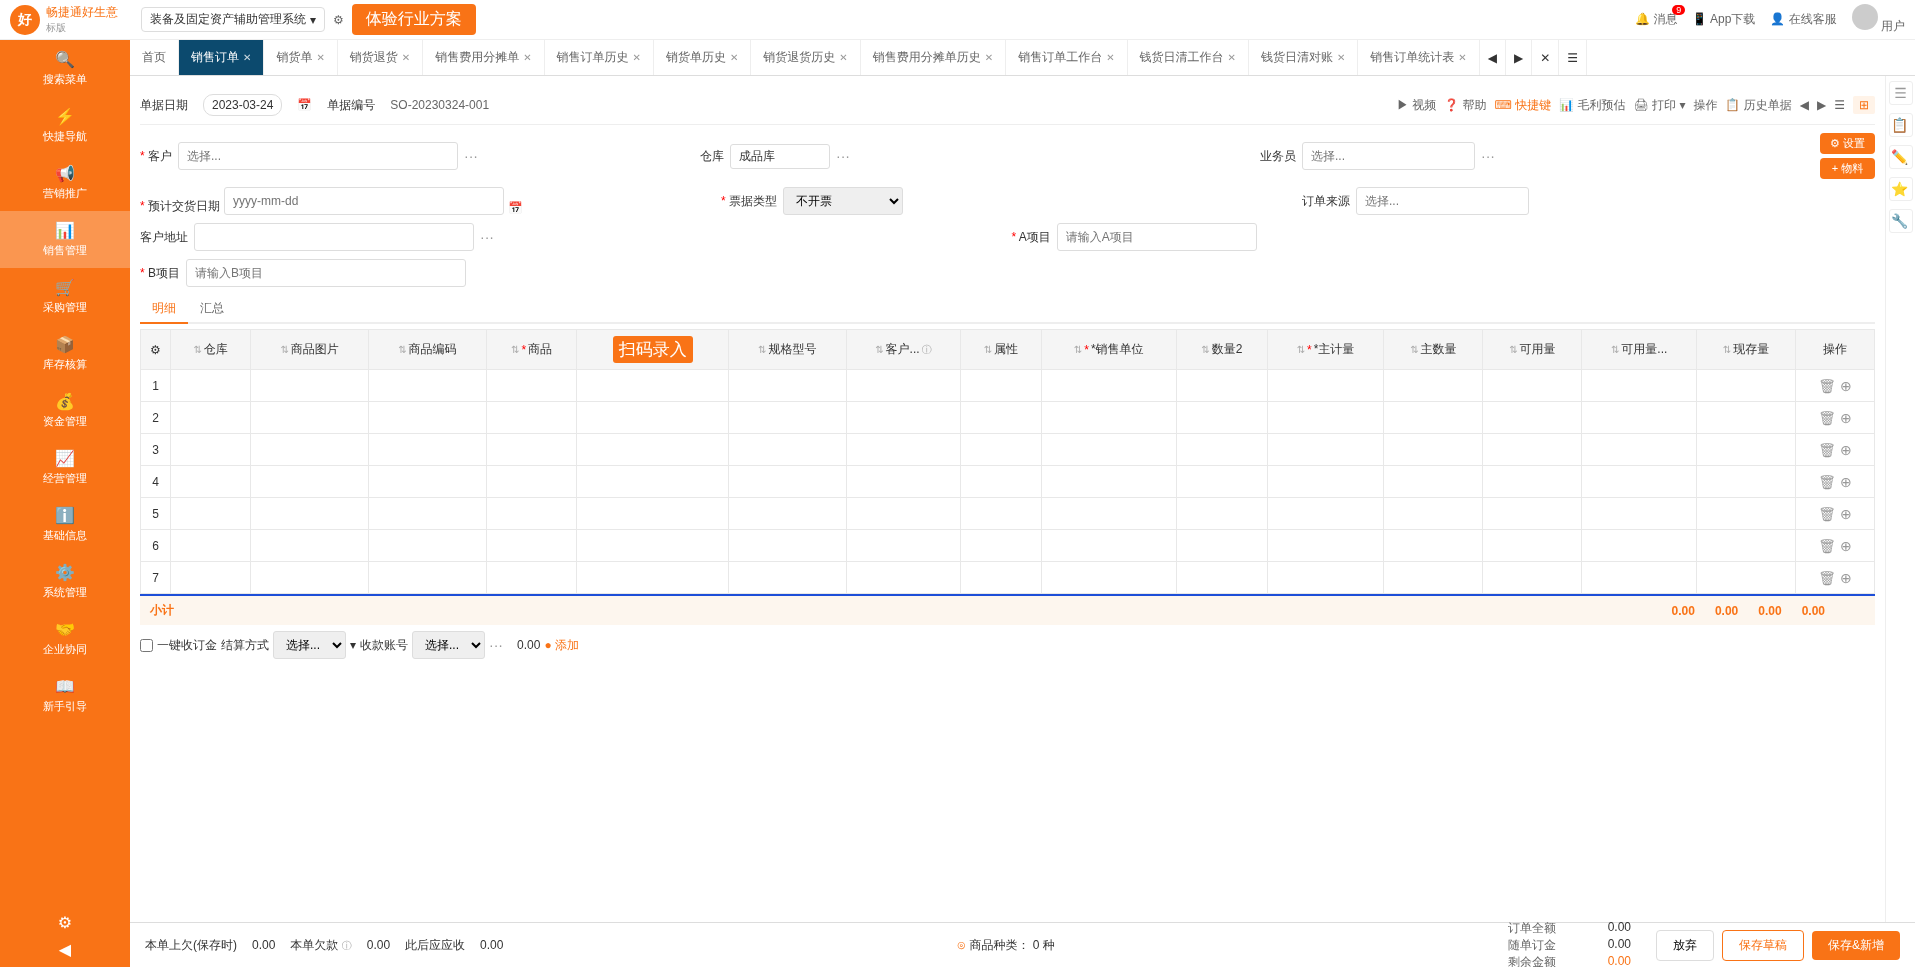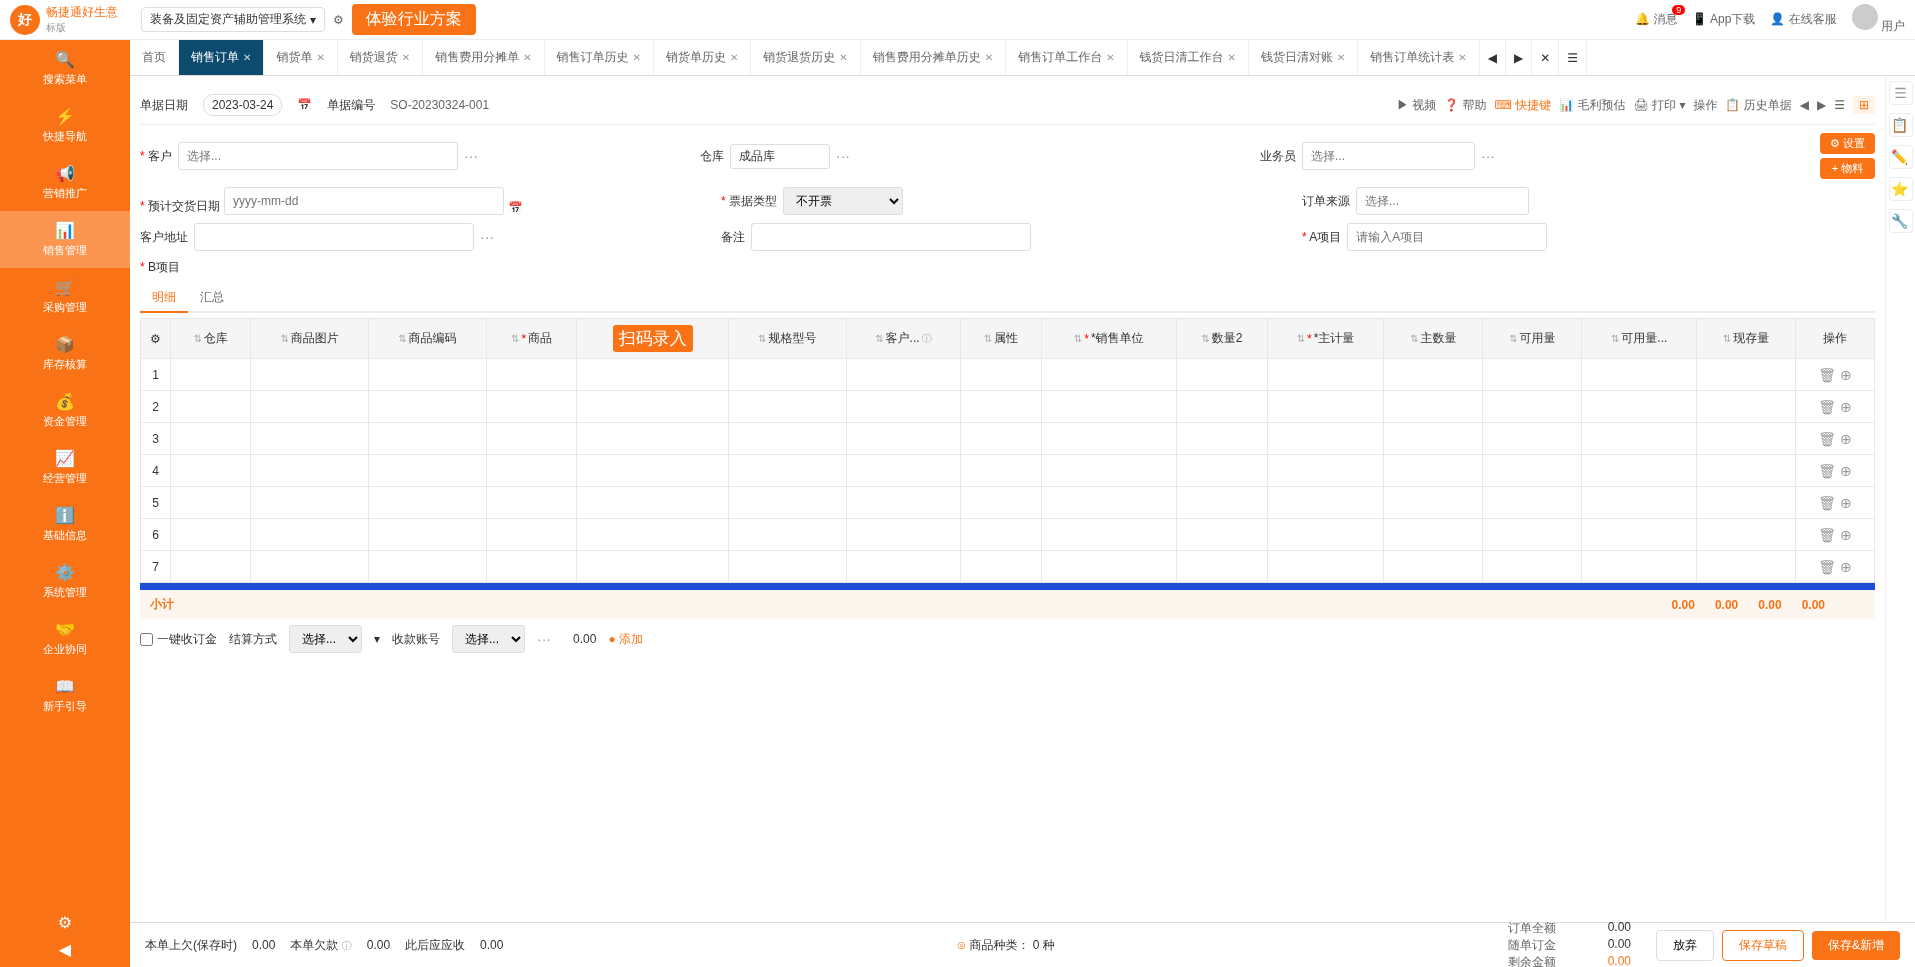--- a/index.html
+++ b/index.html
@@ -51,21 +51,21 @@
     .table-tab { padding: 5px 12px; cursor: pointer; font-size: 12px; color: #666; border-bottom: 2px solid transparent; margin-bottom: -2px; }
     .table-tab.active { color: #f97316; border-bottom-color: #f97316; }
     .data-table { width: 100%; border-collapse: collapse; font-size: 12px; }
     .data-table th { background: #f5f5f5; border: 1px solid #e8e8e8; padding: 6px 8px; text-align: center; font-weight: normal; white-space: nowrap; position: relative; }
     .data-table td { border: 1px solid #e8e8e8; padding: 4px 8px; text-align: center; height: 32px; }
     .data-table .settings-col { width: 30px; }
     .scan-btn { background: #f97316; color: #fff; border: none; border-radius: 3px; padding: 2px 6px; font-size: 17px; cursor: pointer; }
     .sort-icon { color: #aaa; font-size: 10px; }
 
     
-    .table-footer { background: #fdf6ee; padding: 6px 10px; display: flex; align-items: center; font-size: 12px; color: #f97316; font-weight: bold; border-top: 7px solid #1d4ed8; }
+    .table-footer { background: #fdf6ee; padding: 6px 10px; display: flex; align-items: center; font-size: 12px; color: #f97316; font-weight: bold; border-top: 2px solid #1d4ed8; }
     .footer-vals { display: flex; gap: 0; margin-left: auto; }
 
     
     .bottom-bar { height: 45px; background: #fff; border-top: 1px solid #ddd; display: flex; align-items: center; padding: 0 15px; gap: 15px; font-size: 12px; flex-shrink: 0; }
 
     
     .btn-default { border: 1px solid #ddd; background: #fff; border-radius: 4px; padding: 6px 16px; cursor: pointer; font-size: 12px; }
     .btn-draft { border: 1px solid #f97316; background: #fff; color: #f97316; border-radius: 4px; padding: 6px 16px; cursor: pointer; font-size: 12px; }
     .btn-save { background: #f97316; color: #fff; border: none; border-radius: 4px; padding: 6px 16px; cursor: pointer; font-size: 12px; }
 
@@ -81,21 +81,21 @@
 
     
     .scroll-area { overflow-x: auto; }
     .scroll-area::-webkit-scrollbar { height: 6px; }
     .scroll-area::-webkit-scrollbar-track { background: #f0f0f0; }
     .scroll-area::-webkit-scrollbar-thumb { background: #ccc; border-radius: 3px; }
 
     .action-icons { display: flex; gap: 4px; justify-content: center; }
     .icon-btn { cursor: pointer; color: #999; font-size: 14px; }
 
-    .payment-row { display: flex; align-items: center; gap: 12px; padding: 6px 0; }
+    .payment-row { display: flex; align-items: center; gap: 4px; padding: 6px 0; }
     .checkbox-label { display: flex; align-items: center; gap: 4px; cursor: pointer; }
 
     .orange-text { color: #f97316; }
     .add-link { color: #f97316; cursor: pointer; }
 
     .header-sort { display: flex; align-items: center; justify-content: center; gap: 2px; }
   </style>
 </head>
 <body>
 
@@ -347,32 +347,29 @@
             </div>
           </div>
 
           <div class="form-row">
             <div style="flex:1; display:flex; align-items:center; gap:6px;">
               <span class="form-label">客户地址</span>
               <input class="form-input form-input-wide" type="text" style="">
               <span class="dots">···</span>
             </div>
             <div style="flex:1; display:flex; align-items:center; gap:6px;">
-              <span class="form-label">备注</span>
-              <input class="form-input" type="text" style="min-width: 280px;">
-            </div>
-            <div style="flex:1; display:flex; align-items:center; gap:6px;">
               <span class="form-label"><span style="color:red;">*</span> <span>A项目</span></span>
               <input class="form-input" type="text" style="min-width: 200px;" placeholder="请输入A项目">
             </div>
           </div>
 
           <div class="form-row">
             <div style="display:flex; align-items:center; gap:6px;">
               <span class="form-label"><span style="color:red;">*</span> <span>B项目</span></span>
+              <input class="form-input form-input-wide" type="text" placeholder="请输入B项目" style="">
             </div>
           </div>
 
           <div class="table-tabs">
             <div class="table-tab active">明细</div>
             <div class="table-tab">汇总</div>
           </div>
 
           <div class="scroll-area">
             <table class="data-table">

